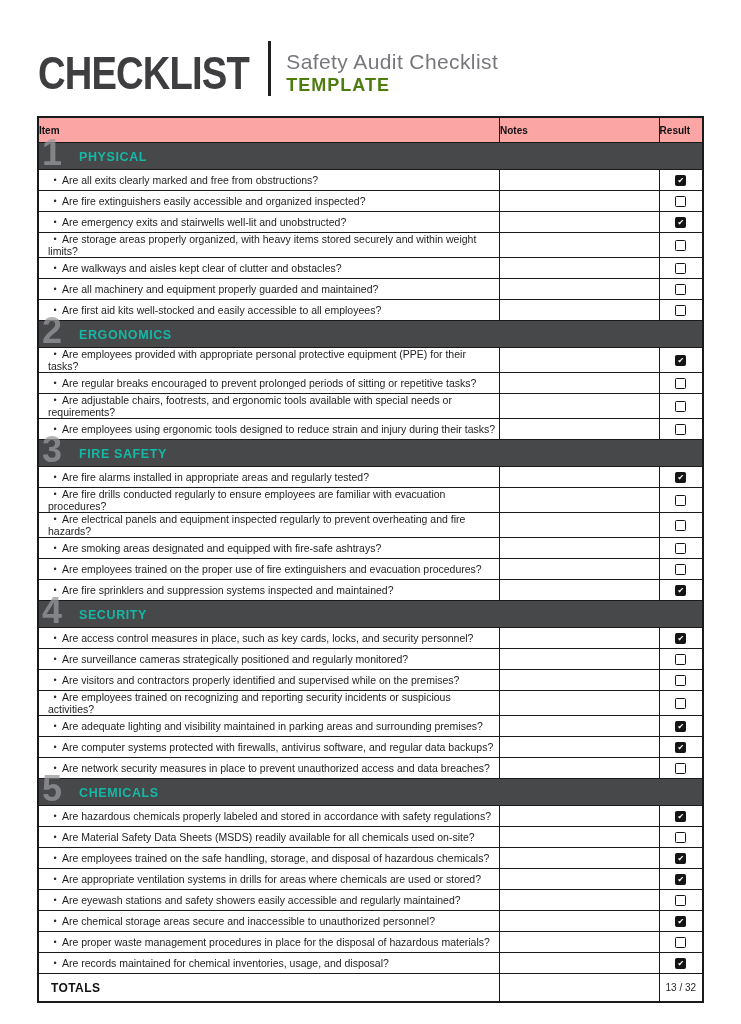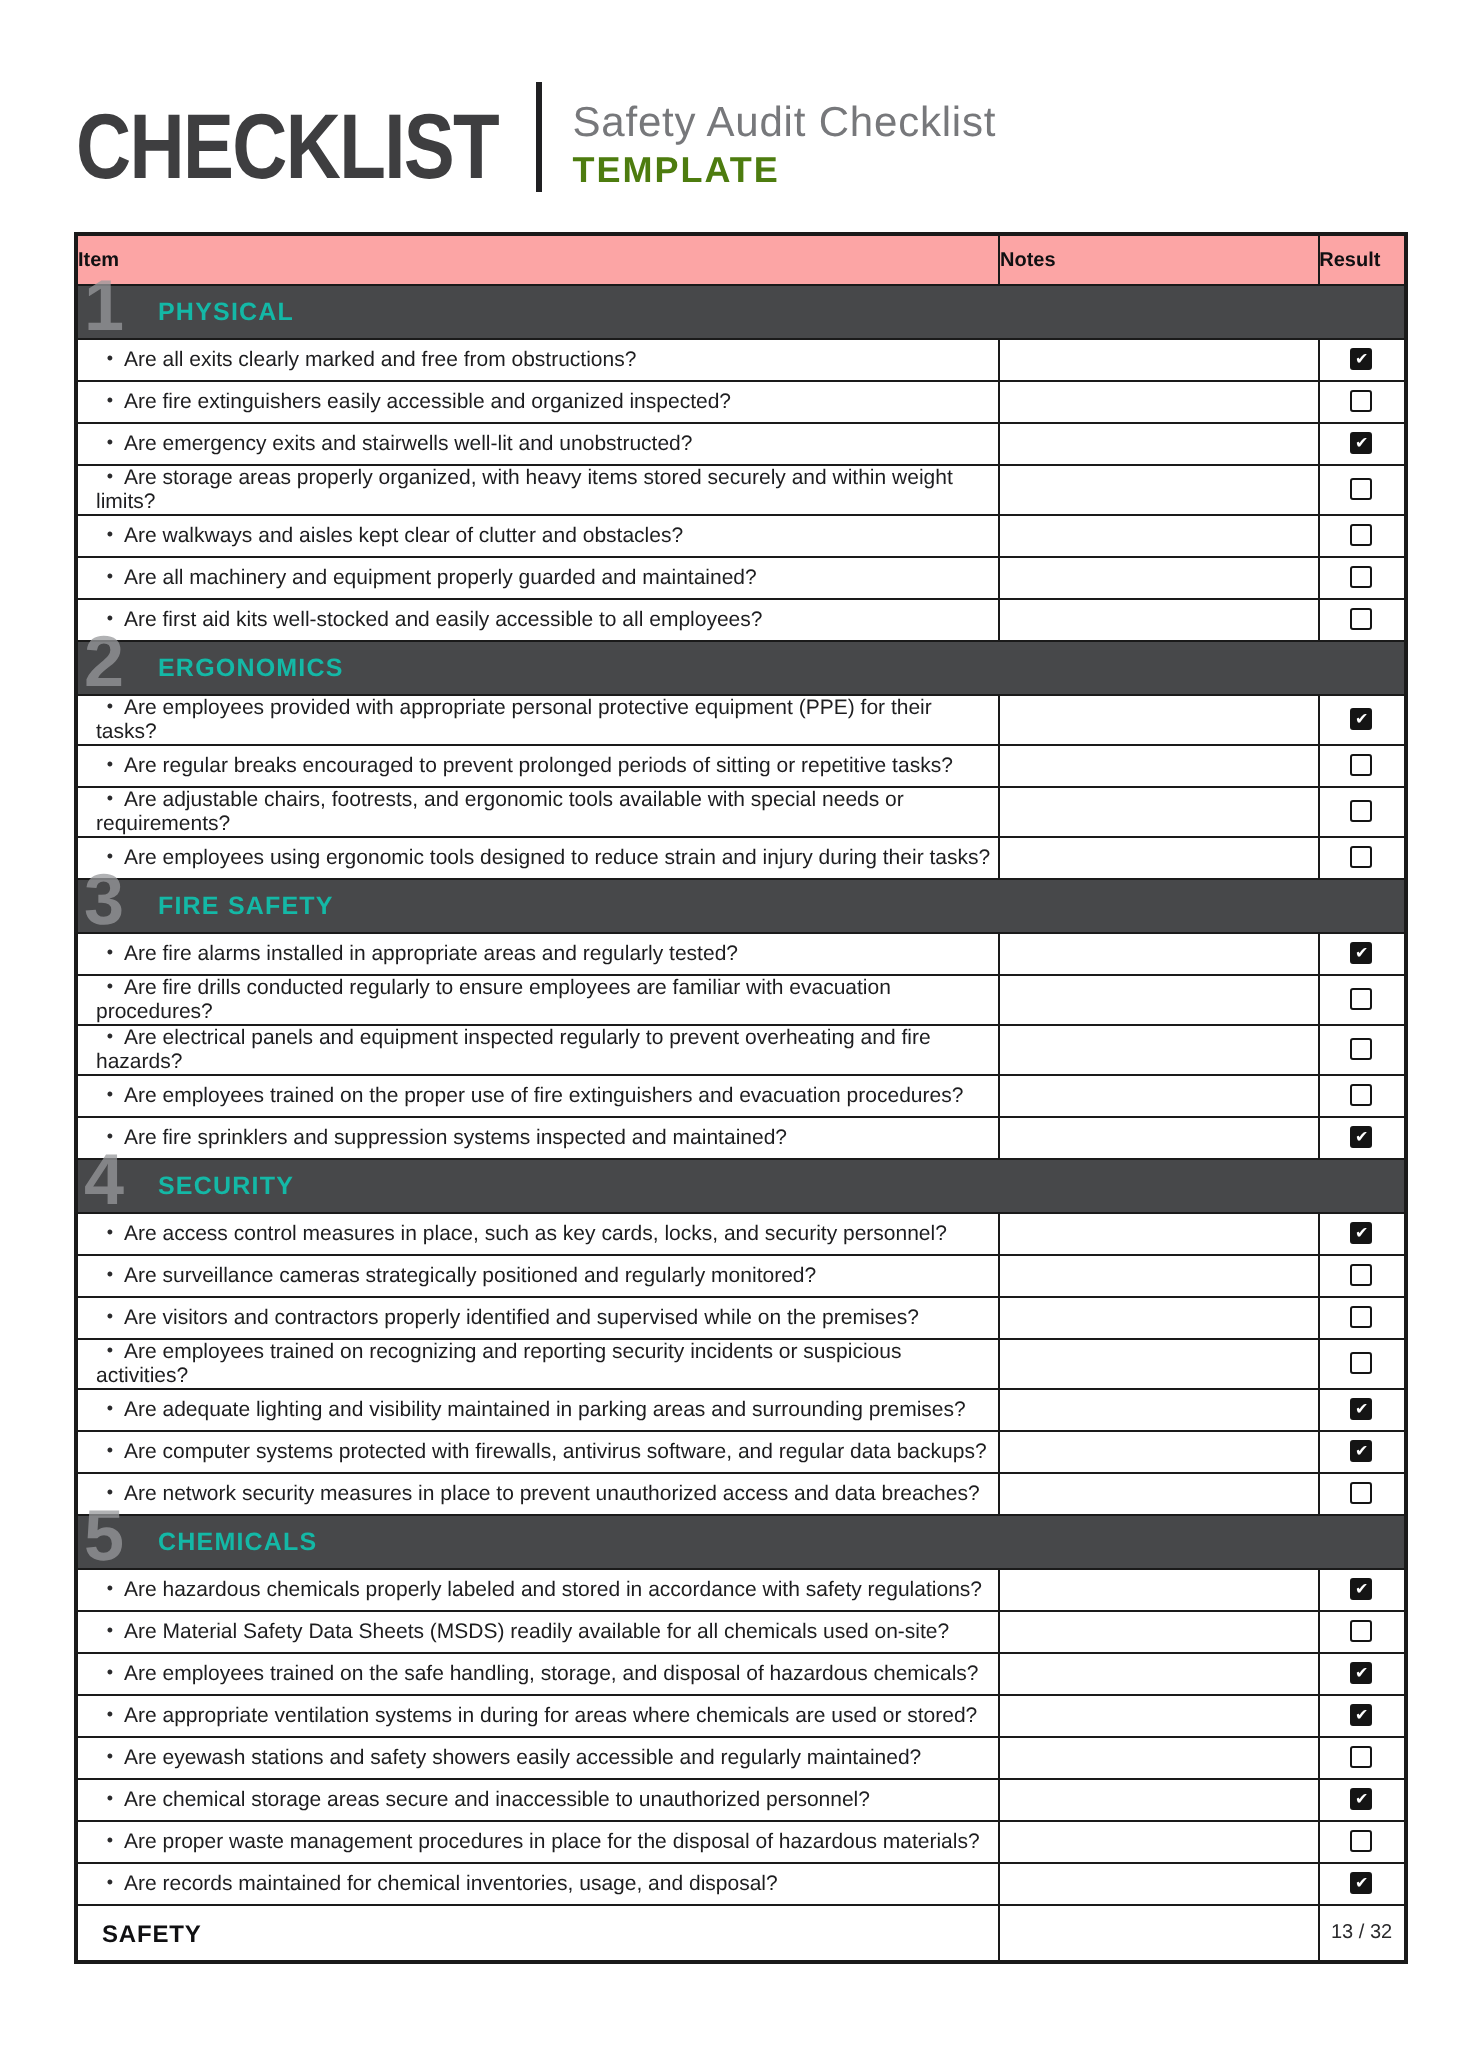--- a/index.html
+++ b/index.html
@@ -278,20 +278,25 @@
     <td class="notes-cell"></td>
     <td class="result-cell"><span class="checkbox unchecked"></span></td>
   </tr>
 
   <tr class="item-row">
     <td class="item-cell"><span class="bullet">•</span><span>Are electrical panels and equipment inspected regularly to prevent overheating and fire hazards?</span></td>
     <td class="notes-cell"></td>
     <td class="result-cell"><span class="checkbox unchecked"></span></td>
   </tr>
 
+  <tr class="item-row">
+    <td class="item-cell"><span class="bullet">•</span><span>Are smoking areas designated and equipped with fire-safe ashtrays?</span></td>
+    <td class="notes-cell"></td>
+    <td class="result-cell"><span class="checkbox unchecked"></span></td>
+  </tr>
 
   <tr class="item-row">
     <td class="item-cell"><span class="bullet">•</span><span>Are employees trained on the proper use of fire extinguishers and evacuation procedures?</span></td>
     <td class="notes-cell"></td>
     <td class="result-cell"><span class="checkbox unchecked"></span></td>
   </tr>
 
   <tr class="item-row">
     <td class="item-cell"><span class="bullet">•</span><span>Are fire sprinklers and suppression systems inspected and maintained?</span></td>
     <td class="notes-cell"></td>
@@ -366,21 +371,21 @@
     <td class="result-cell"><span class="checkbox unchecked"></span></td>
   </tr>
 
   <tr class="item-row">
     <td class="item-cell"><span class="bullet">•</span><span>Are employees trained on the safe handling, storage, and disposal of hazardous chemicals?</span></td>
     <td class="notes-cell"></td>
     <td class="result-cell"><span class="checkbox checked">✔</span></td>
   </tr>
 
   <tr class="item-row">
-    <td class="item-cell"><span class="bullet">•</span><span>Are appropriate ventilation systems in during for areas where chemicals are used or stored?</span></td>
+    <td class="item-cell"><span class="bullet">•</span><span>Are appropriate ventilation systems in drills for areas where chemicals are used or stored?</span></td>
     <td class="notes-cell"></td>
     <td class="result-cell"><span class="checkbox checked">✔</span></td>
   </tr>
 
   <tr class="item-row">
     <td class="item-cell"><span class="bullet">•</span><span>Are eyewash stations and safety showers easily accessible and regularly maintained?</span></td>
     <td class="notes-cell"></td>
     <td class="result-cell"><span class="checkbox unchecked"></span></td>
   </tr>
 
@@ -397,20 +402,20 @@
   </tr>
 
   <tr class="item-row">
     <td class="item-cell"><span class="bullet">•</span><span>Are records maintained for chemical inventories, usage, and disposal?</span></td>
     <td class="notes-cell"></td>
     <td class="result-cell"><span class="checkbox checked">✔</span></td>
   </tr>
 </tbody>
     <tfoot>
       <tr>
-        <td class="totals-label">SAFETY</td>
+        <td class="totals-label">TOTALS</td>
         <td class="notes-cell"></td>
         <td class="totals-result">13 / 32</td>
       </tr>
     </tfoot>
   </table>
 
 </div>
 
 </body></html>

